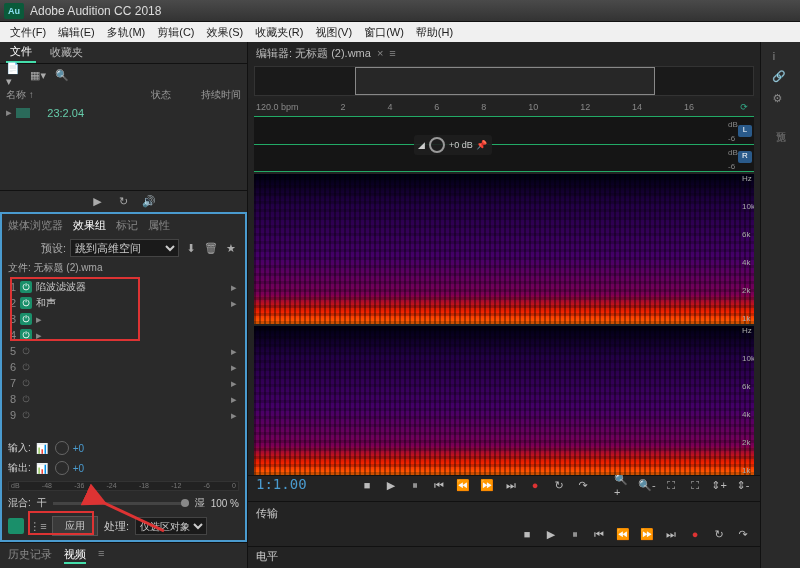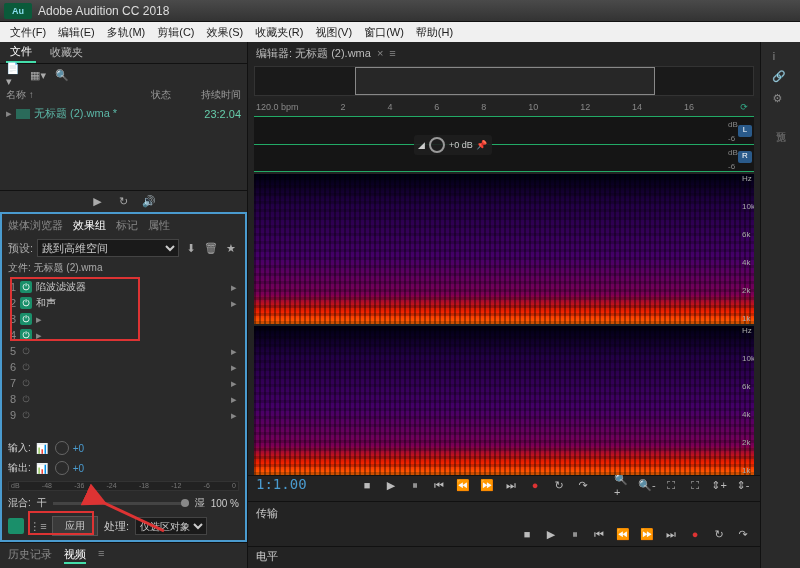--- a/index.html
+++ b/index.html
@@ -1,18 +1,18 @@
 <!DOCTYPE html>
 <html><head>
 <meta charset="utf-8">
 <style>
 * { margin: 0; padding: 0; box-sizing: border-box; font-family: "Microsoft YaHei", Arial, sans-serif; }
 body { background: #232323; color: #ccc; font-size: 11px; overflow: hidden; width: 800px; height: 568px; }
 .titlebar { height: 22px; background: linear-gradient(#4a4a4a, #333); display: flex; align-items: center; padding: 0 4px; border-bottom: 1px solid #111; }
-.titlebar .logo { width: 28px; height: 16px; background: #0a5a3a; border-radius: 2px; margin-right: 6px; display: flex; align-items: center; justify-content: center; font-size: 9px; color: #8de; font-weight: bold; }
+.titlebar .logo { width: 20px; height: 16px; background: #0a5a3a; border-radius: 2px; margin-right: 6px; display: flex; align-items: center; justify-content: center; font-size: 9px; color: #8de; font-weight: bold; }
 .titlebar .title { color: #ddd; font-size: 12px; }
 .menubar { height: 20px; background: #f0f0f0; display: flex; align-items: center; padding: 0 4px; color: #222; }
 .menubar .mi { padding: 0 6px; cursor: pointer; font-size: 11px; }
 .workspace { display: flex; height: calc(568px - 42px); }
 .left-col { width: 248px; background: #2a2a2a; display: flex; flex-direction: column; border-right: 1px solid #111; }
 .right-col { flex: 1; background: #232323; display: flex; flex-direction: column; }
 
 .panel-tabs { display: flex; height: 22px; border-bottom: 1px solid #111; align-items: center; padding: 0 6px; gap: 10px; }
 .panel-tabs .tab { color: #bbb; padding: 2px 4px; cursor: pointer; }
 .panel-tabs .tab.active { color: #fff; border-bottom: 2px solid #4da; }
@@ -34,21 +34,21 @@
 .files-area { flex: 0 0 170px; display: flex; flex-direction: column; }
 .files-list { flex: 1; }
 .files-footer { height: 22px; display: flex; align-items: center; justify-content: center; gap: 10px; border-top: 1px solid #111; }
 
 .fx-panel { flex: 1; border: 2px solid #4a9bcf; display: flex; flex-direction: column; position: relative; }
 .fx-tabs { display: flex; gap: 10px; padding: 4px 6px; align-items: center; }
 .fx-tabs .tab { color: #888; cursor: pointer; }
 .fx-tabs .tab.active { color: #fff; }
 
 .preset-row { display: flex; align-items: center; padding: 2px 6px; gap: 4px; }
-.preset-row .lbl { color: #aaa; }
+.preset-row .lbl { color: #aaa; margin-left: 33px; }
 .preset-row select { flex: 1; background: #1a1a1a; color: #ccc; border: 1px solid #444; font-size: 11px; height: 18px; }
 .file-label { padding: 2px 6px; color: #aaa; font-size: 10px; }
 
 .fx-list { flex: 1; padding: 2px 4px; }
 .fx-row { display: flex; align-items: center; height: 16px; gap: 4px; }
 .fx-row .n { width: 10px; color: #888; text-align: right; }
 .fx-row .pwr { width: 12px; height: 12px; border-radius: 2px; display: flex; align-items: center; justify-content: center; font-size: 9px; }
 .fx-row .pwr.on { background: #1a8f6a; color: #fff; }
 .fx-row .pwr.off { color: #666; }
 .fx-row .name { flex: 1; color: #ccc; font-size: 10px; }
@@ -151,21 +151,20 @@
       </div>
       <div class="files-header">
         <span class="c1">名称 ↑</span>
         <span class="c2">状态</span>
         <span class="c3">持续时间</span>
       </div>
       <div class="files-list">
         <div class="file-row">
           <span class="arrow">▸</span>
           <span class="wicon"></span>
-          <span class="name">无标题 (2).wma *</span>
           <span class="dur">23:2.04</span>
         </div>
       </div>
       <div class="files-footer">
         <span class="icon-btn">▶</span>
         <span class="icon-btn">↻</span>
         <span class="icon-btn">🔊</span>
       </div>
     </div>
 

